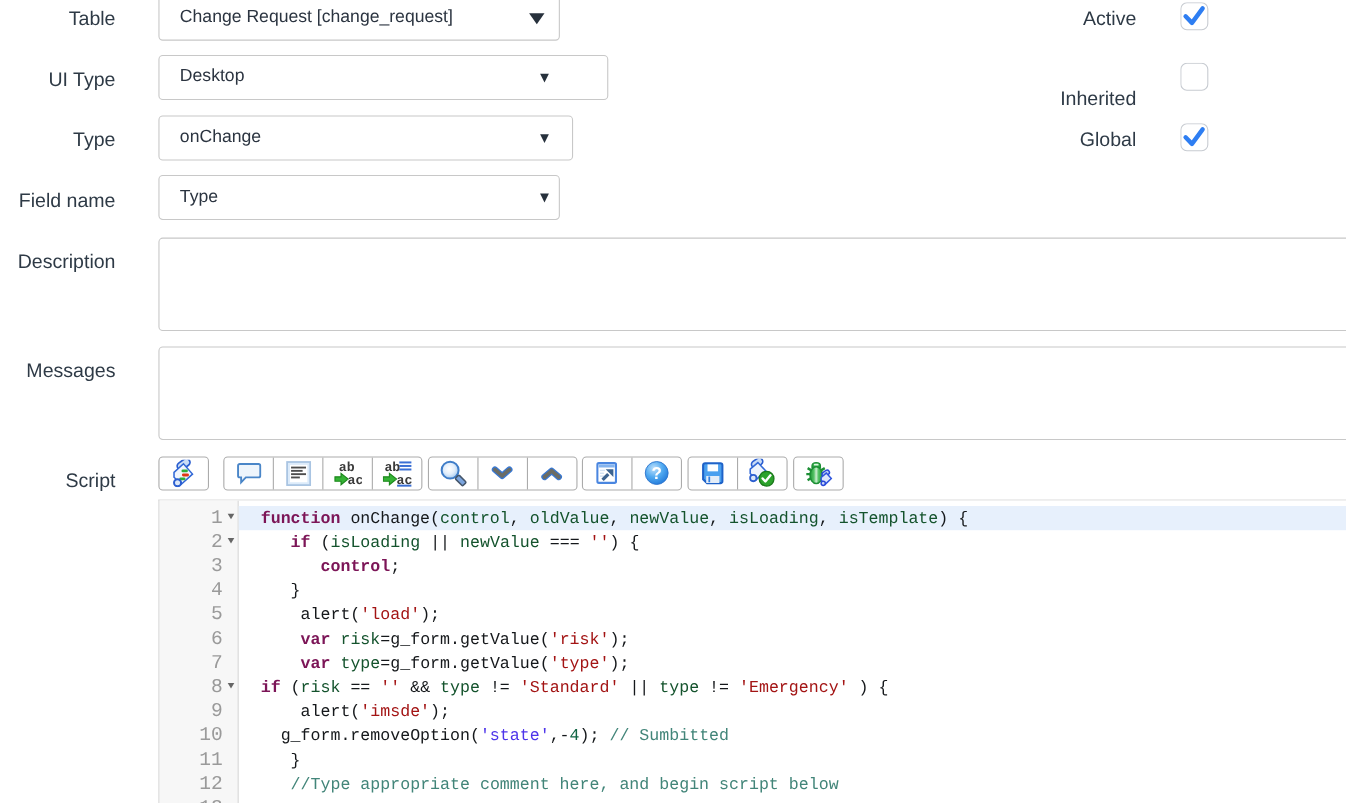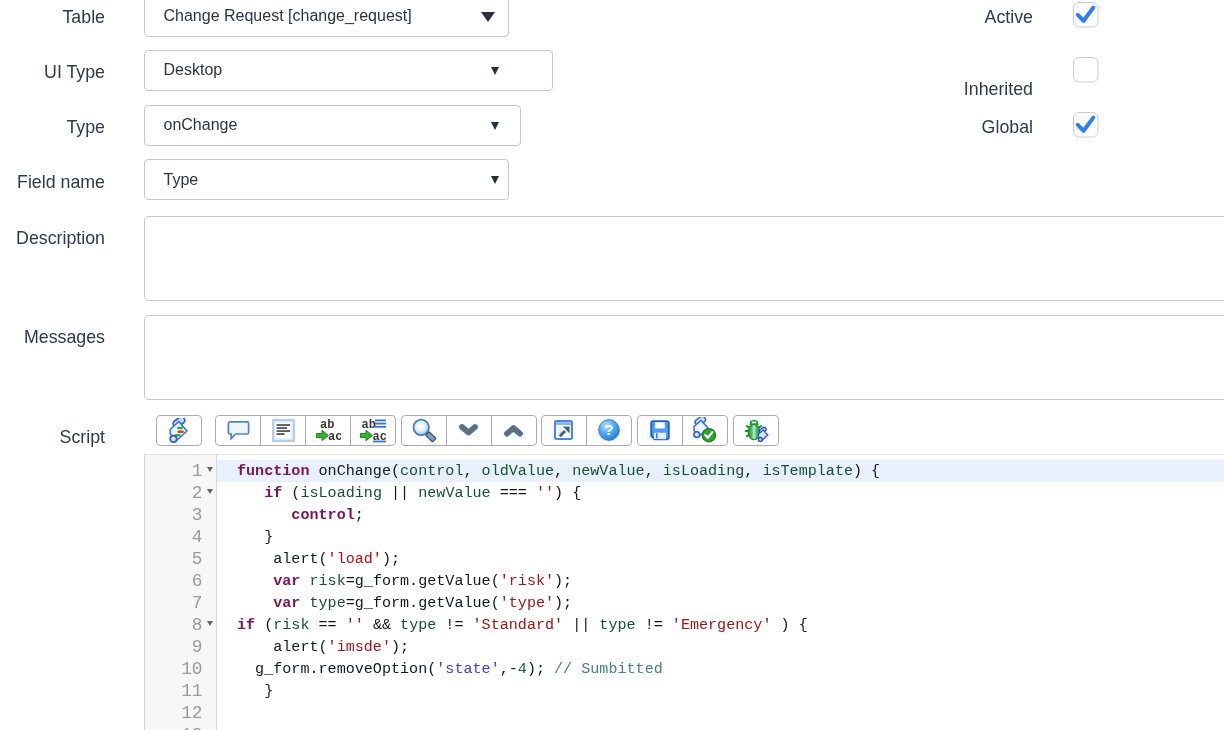--- a/index.html
+++ b/index.html
@@ -10,21 +10,21 @@
        border:1px solid #c8c8c8;border-radius:4px;color:#2b3440;font-size:16px;}
   .sel .txt{position:absolute;left:19px;top:0;height:100%;display:flex;align-items:center;}
   .tri-big{position:absolute;width:0;height:0;border-left:7.2px solid transparent;
        border-right:7.2px solid transparent;border-top:10.5px solid #27313c;}
   .tri-sm{position:absolute;width:0;height:0;border-left:4.8px solid transparent;
        border-right:4.8px solid transparent;border-top:8.5px solid #27313c;}
   .ta{position:absolute;left:143.5px;width:1130px;background:#fff;
       border:1px solid #c8c8c8;border-radius:4px;}
   .cb{position:absolute;left:1073px;}
   .grp{position:absolute;top:414.5px;height:29px;background:#fff;border:1px solid #ababab;
-       border-radius:4px;display:flex;margin-left:12px;}
+       border-radius:4px;display:flex;}
   .btn{width:44px;height:29px;display:flex;align-items:center;justify-content:center;}
   .btn + .btn{border-left:1px solid #ababab;}
   .cm{position:absolute;left:143.5px;top:453.5px;width:1081px;height:277px;
       border-left:1px solid #d4d4d4;border-top:1px solid #e2e2e2;background:#fff;overflow:hidden;}
   .gutter{position:absolute;left:0;top:0;width:71px;height:300px;background:#f7f7f7;
       border-right:1px solid #d9d9d9;}
   .hl{position:absolute;left:72px;top:5px;width:1010px;height:22px;background:#e7f0fc;}
   .code{position:absolute;left:92.5px;top:5px;font-family:"Liberation Mono",monospace;
       font-size:15.1px;line-height:22px;white-space:pre;color:#15181b;}
   .lns{position:absolute;left:0;top:5.5px;width:58px;text-align:right;
@@ -240,17 +240,17 @@
    <span class="k">if</span> (<span class="v">isLoading</span> || <span class="v">newValue</span> === <span class="s">''</span>) {
       <span class="k">control</span>;
    }
     alert(<span class="s">'load'</span>);
     <span class="k">var</span> <span class="v">risk</span>=g_form.getValue(<span class="s">'risk'</span>);
     <span class="k">var</span> <span class="v">type</span>=g_form.getValue(<span class="s">'type'</span>);
 <span class="k">if</span> (<span class="v">risk</span> == <span class="s">''</span> &amp;&amp; <span class="v">type</span> != <span class="s">'Standard'</span> || <span class="v">type</span> != <span class="s">'Emergency'</span> ) {
     alert(<span class="s">'imsde'</span>);
   g_form.removeOption(<span class="ss">'state'</span>,-<span class="n">4</span>); <span class="c">// Sumbitted</span>
    }
-   </div>
+   <span class="c">//Type appropriate comment here, and begin script below</span></div>
 </div>
 <div class="fold" style="top:467px;"></div>
 <div class="fold" style="top:489px;"></div>
 <div class="fold" style="top:621px;"></div>
 
 </body></html>

